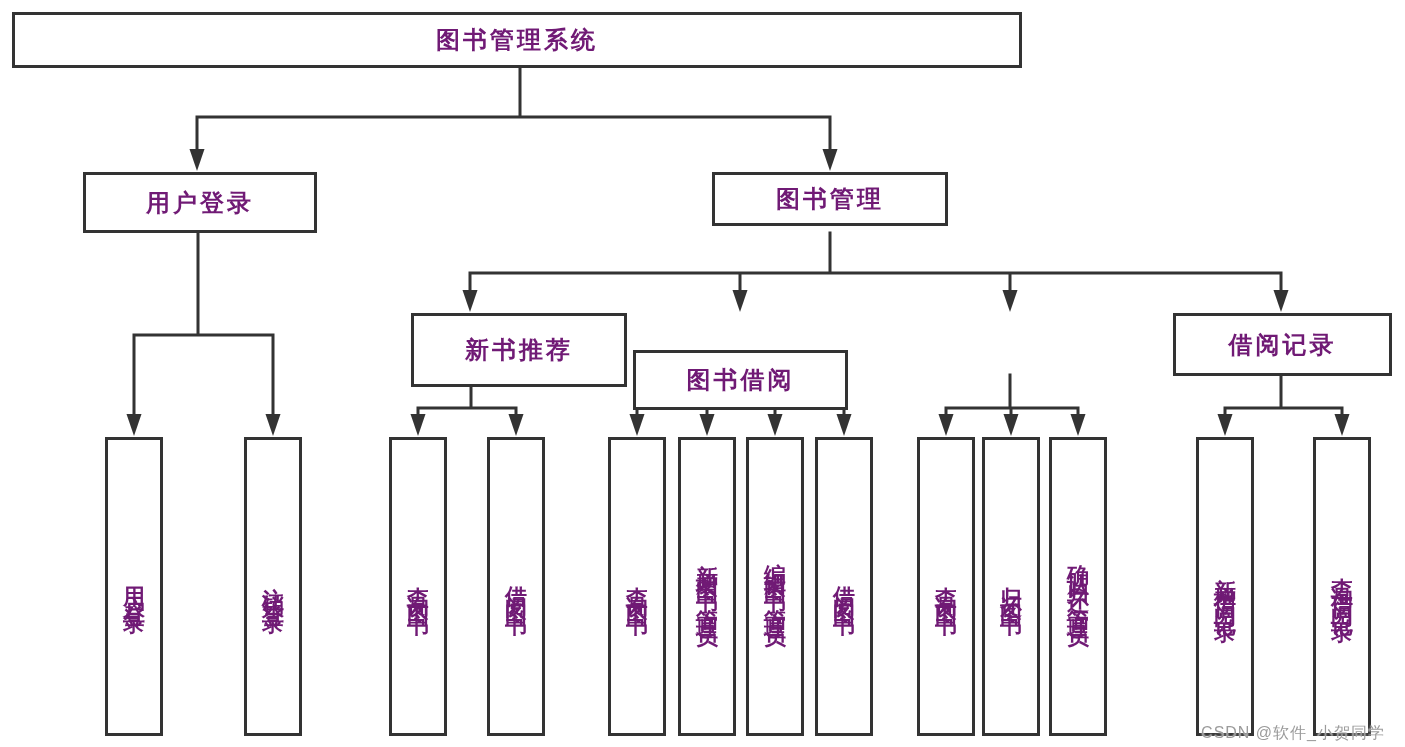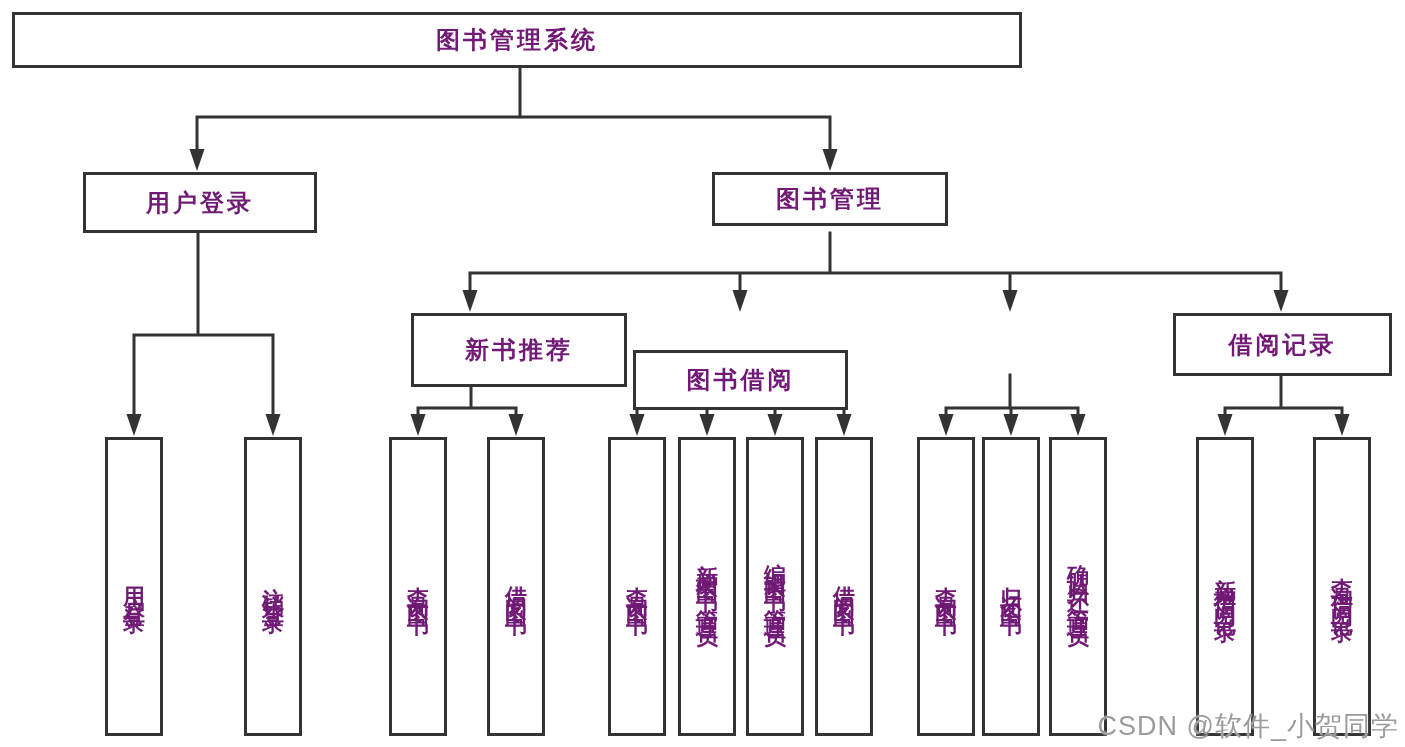--- a/index.html
+++ b/index.html
@@ -37,23 +37,23 @@
     height: 299px;
     writing-mode: vertical-rl;
     font-size: 22px;
     letter-spacing: 9px;
     line-height: 1;
     padding: 4px 0;
     white-space: normal;
   }
   .watermark {
     position: absolute;
-    right: 6px;
+    right: 20px;
     bottom: 3px;
-    font-size: 27px;
+    font-size: 16px;
     color: #9b9b9b;
     letter-spacing: 1px;
     text-shadow: 0 0 2px #ffffff;
     z-index: 5;
   }
 </style>
 </head>
 <body>
 
 <div class="stage">

